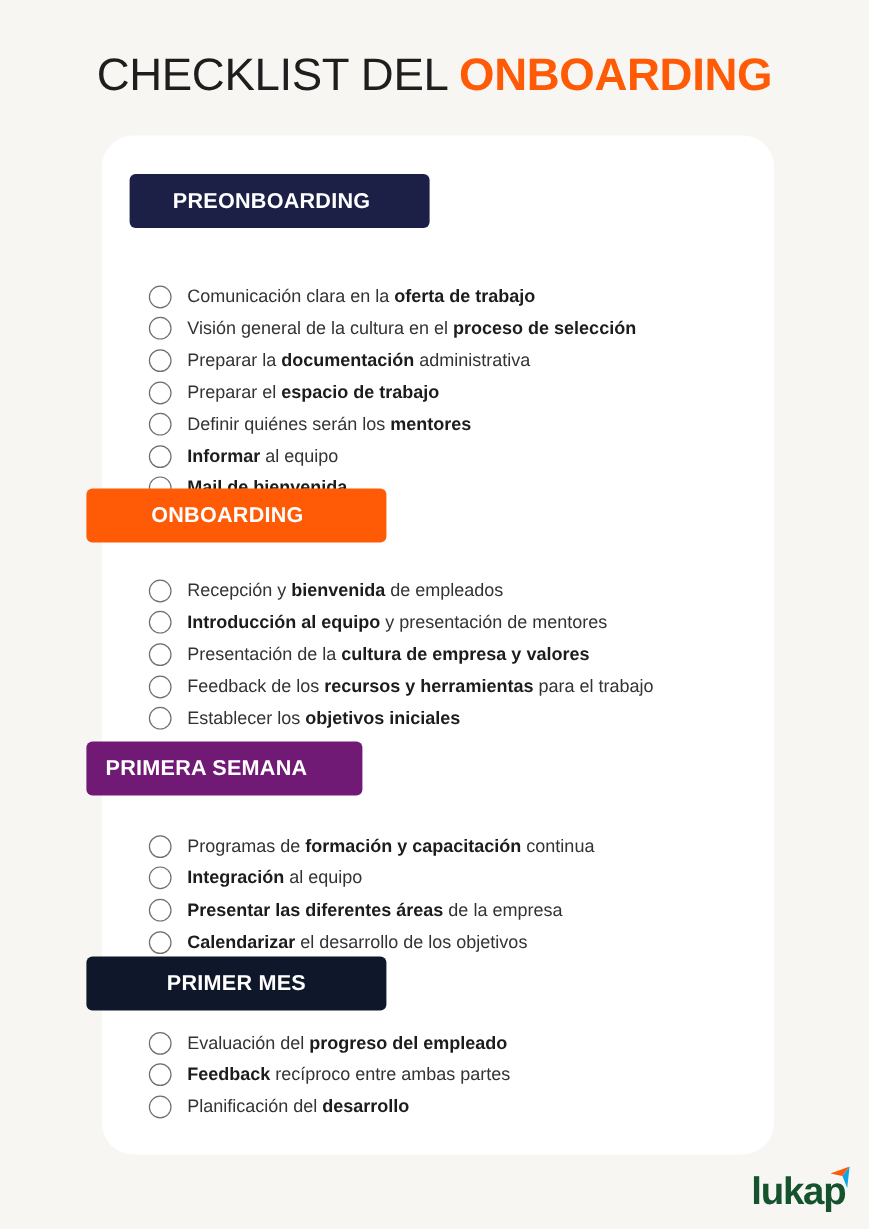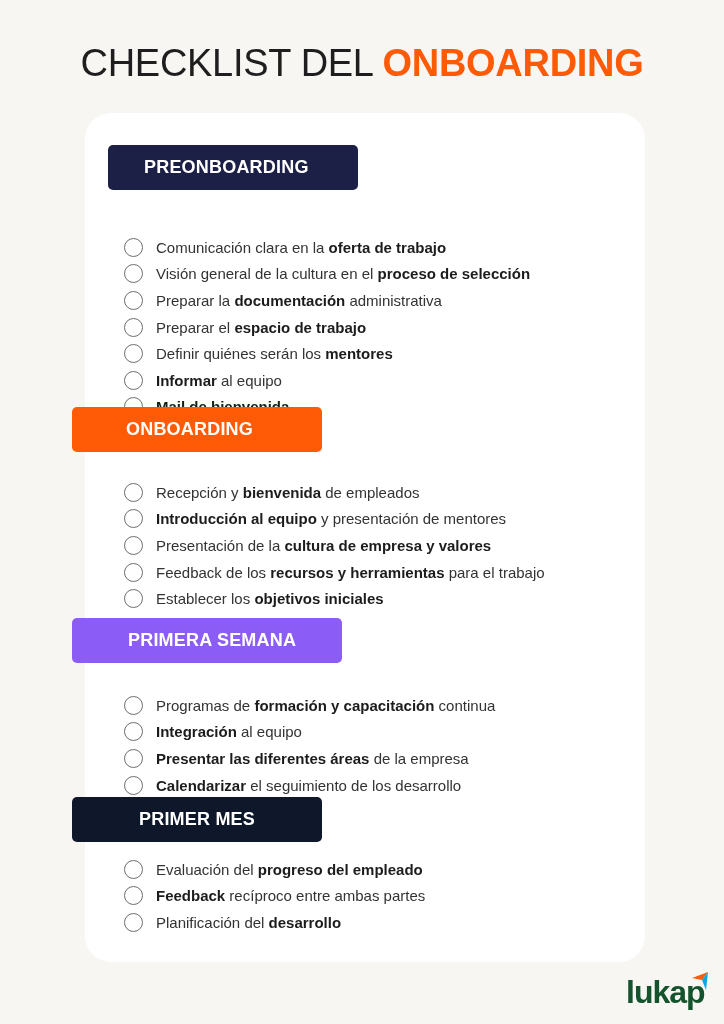--- a/index.html
+++ b/index.html
@@ -100,39 +100,39 @@
     <div class="item">
       <span class="circle"></span>
       <span><span>Feedback de los </span><b>recursos y herramientas</b><span> para el trabajo</span></span>
     </div>
     <div class="item">
       <span class="circle"></span>
       <span><span>Establecer los </span><b>objetivos iniciales</b></span>
     </div>
   </div>
 
-<div class="section-header" style="top:618px; background:#8b5cf6; padding-left:56px; width:214px;">
+<div class="section-header" style="top:618px; background:#701a75; padding-left:16px; width:214px;">
   <span>PRIMERA SEMANA</span>
 </div>
 <div class="items" style="top:660px;margin-top:32px;">
     <div class="item">
       <span class="circle"></span>
       <span><span>Programas de </span><b>formación y capacitación</b><span> continua</span></span>
     </div>
     <div class="item">
       <span class="circle"></span>
       <span><b>Integración</b><span> al equipo</span></span>
     </div>
     <div class="item">
       <span class="circle"></span>
       <span><b>Presentar las diferentes áreas</b><span> de la empresa</span></span>
     </div>
     <div class="item">
       <span class="circle"></span>
-      <span><b>Calendarizar</b><span> el seguimiento de los desarrollo</span></span>
+      <span><b>Calendarizar</b><span> el desarrollo de los objetivos</span></span>
     </div>
   </div>
 
 <div class="section-header" style="top:797px; background:#0f172a; padding-left:67px; width:183px;">
   <span>PRIMER MES</span>
 </div>
 <div class="items" style="top:856px;">
     <div class="item">
       <span class="circle"></span>
       <span><span>Evaluación del </span><b>progreso del empleado</b></span>

